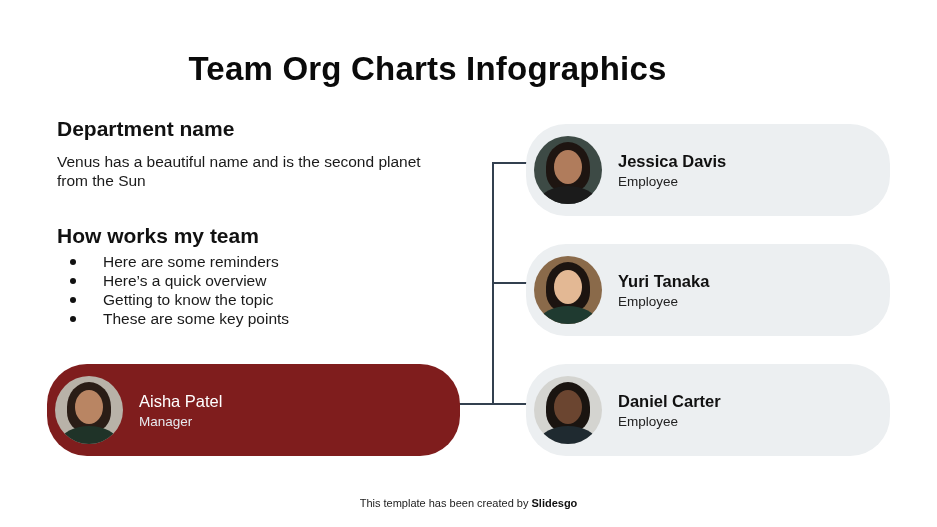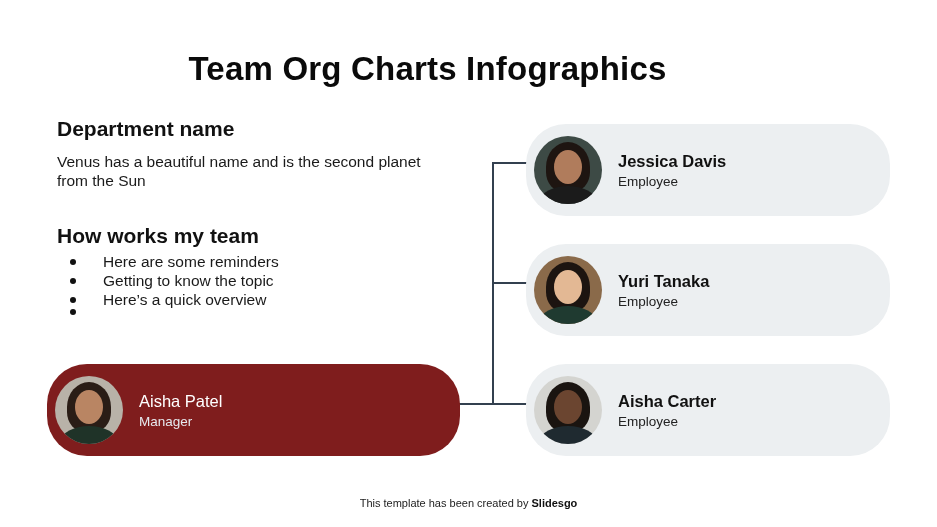--- a/index.html
+++ b/index.html
@@ -57,28 +57,29 @@
   <p class="dept-desc">Venus has a beautiful name and is the second planet from the Sun</p>
 
   <h2 class="team-heading">How works my team</h2>
   <ul class="team-list">
     <li>
         <span class="bullet"></span>
         <span>Here are some reminders</span>
       </li>
     <li>
         <span class="bullet"></span>
+        <span>Here’s a quick overview</span>
+      </li>
+    <li>
+        <span class="bullet"></span>
         <span>Getting to know the topic</span>
       </li>
     <li>
         <span class="bullet"></span>
-        <span>Here’s a quick overview</span>
-      </li>
-    <li>
-        <span class="bullet"></span>
+        <span>These are some key points</span>
       </li>
   </ul>
 
   <div class="line" style="left:492px; top:162px; width:2px; height:243px;"></div>
   <div class="line" style="left:458px; top:403px; width:70px; height:2px;"></div>
   <div class="line" style="left:492px; top:162px; width:36px; height:2px;"></div>
   <div class="line" style="left:492px; top:282px; width:36px; height:2px;"></div>
 
   <div class="pill manager">
     <div class="avatar" style="background:#b8b2a8;">
@@ -116,21 +117,21 @@
     </div>
   </div>
 
   <div class="pill employee" style="top:364px;">
     <div class="avatar" style="background:#d4d4d0;">
       <div class="hair" style="background:#1a1410;"></div>
       <div class="face" style="background:#6b4530;"></div>
       <div class="body" style="background:#1f2a30;"></div>
     </div>
     <div class="info">
-      <div class="name">Aisha Carter</div>
+      <div class="name">Daniel Carter</div>
       <div class="role">Employee</div>
     </div>
   </div>
 
   <div class="footer">
     <span>This template has been created by </span><b>Slidesgo</b>
   </div>
 
 </div>
 

